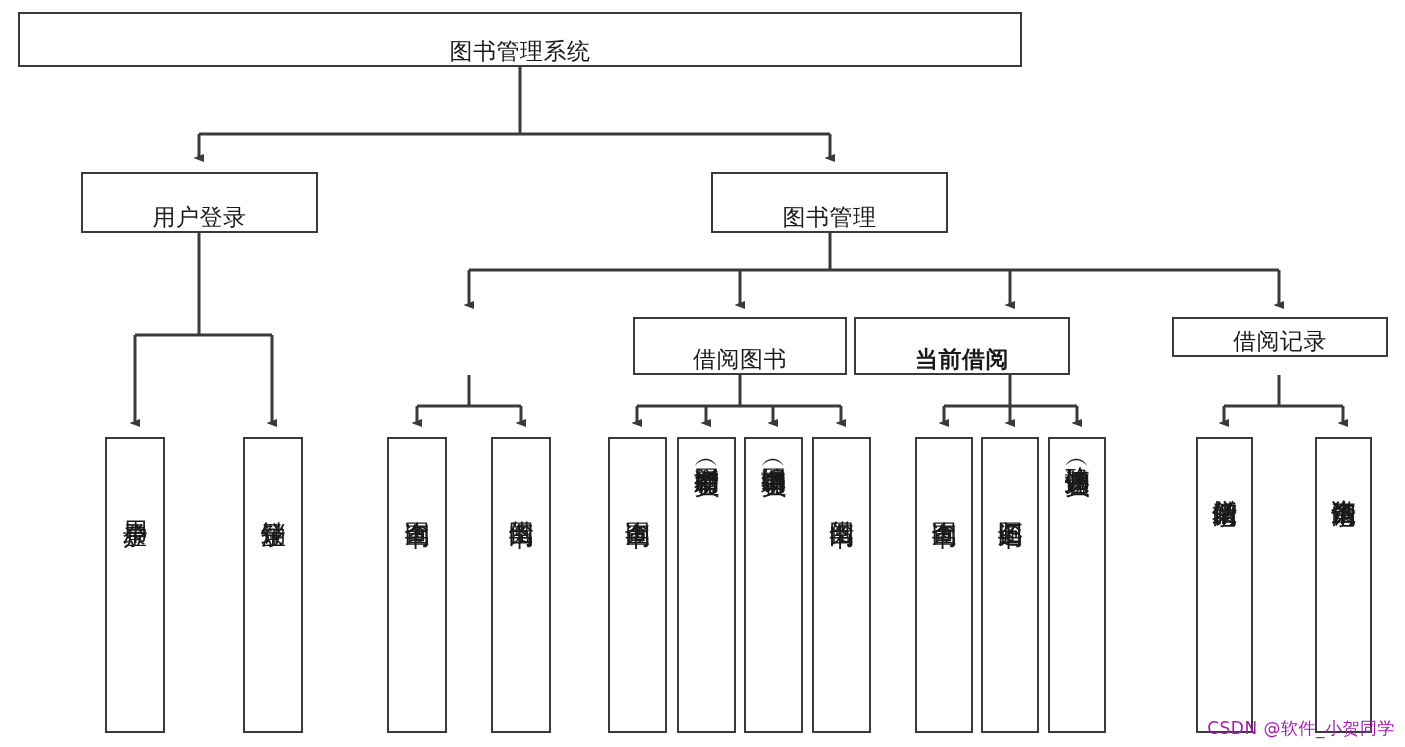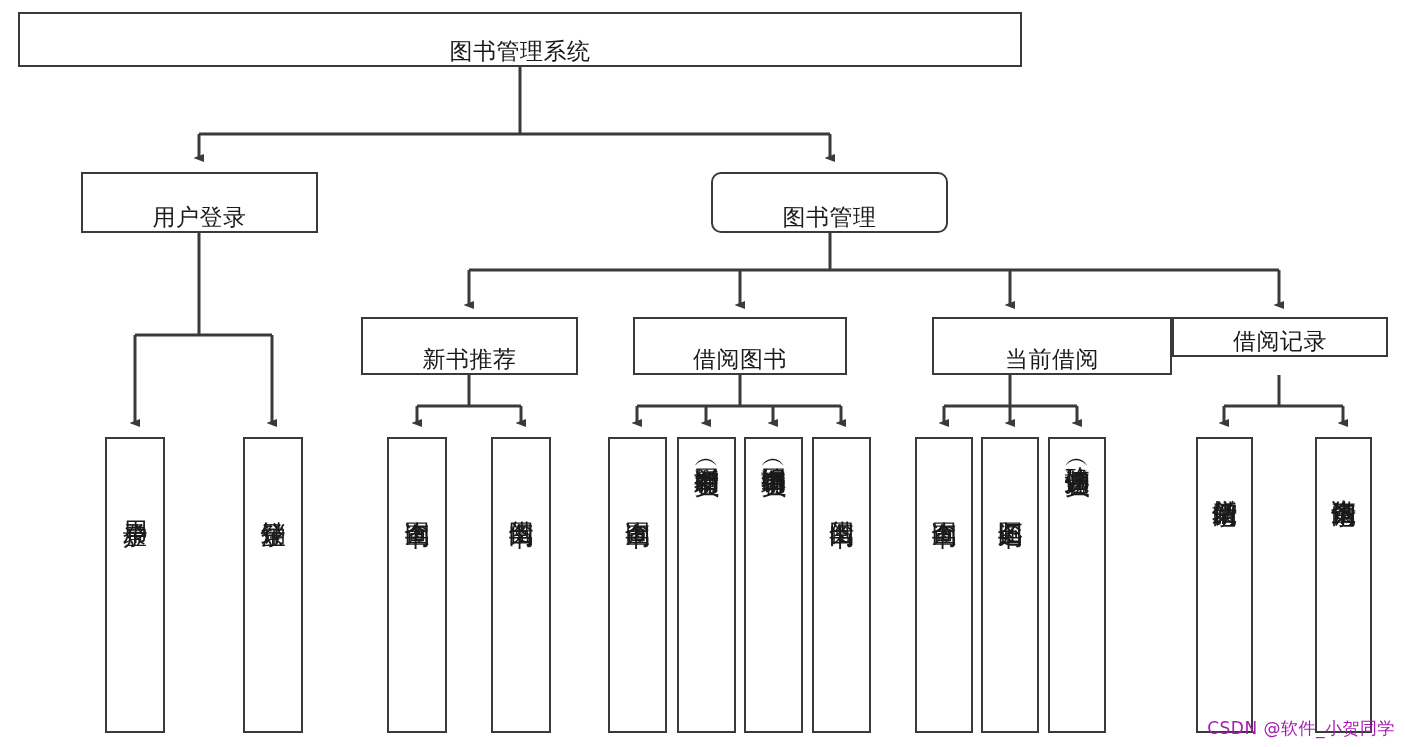--- a/index.html
+++ b/index.html
@@ -132,31 +132,28 @@
     </g>
   </svg>
 
   <div class="node horiz" style="left:18px; top:12px; width:1004px; height:55px;">
     <span class="node-label">图书管理系统</span>
   </div>
 
   <div class="node horiz" style="left:81px; top:172px; width:237px; height:61px;">
     <span class="node-label">用户登录</span>
   </div>
-  <div class="node horiz" style="left:711px; top:172px; width:237px; height:61px;border-radius:10px;">
+  <div class="node horiz" style="left:711px; top:172px; width:237px; height:61px;">
     <span class="node-label">图书管理</span>
   </div>
 
-  <div class="node horiz" style="left:361px; top:317px; width:217px; height:58px;">
-    <span class="node-label">新书推荐</span>
-  </div>
   <div class="node horiz" style="left:633px; top:317px; width:214px; height:58px;">
     <span class="node-label">借阅图书</span>
   </div>
-  <div class="node horiz" style="left:932px; top:317px; width:240px; height:58px;">
+  <div class="node horiz" style="left:854px; top:317px; width:216px; height:58px;font-weight:bold;">
     <span class="node-label">当前借阅</span>
   </div>
   <div class="node horiz" style="left:1172px; top:317px; width:216px; height:40px;">
     <span class="node-label">借阅记录</span>
   </div>
 
   <div class="node vert mid" style="left:105px; top:437px; width:60px; height:296px;">
     <span class="node-label">用户登录</span>
   </div>
   <div class="node vert mid" style="left:243px; top:437px; width:60px; height:296px;">

